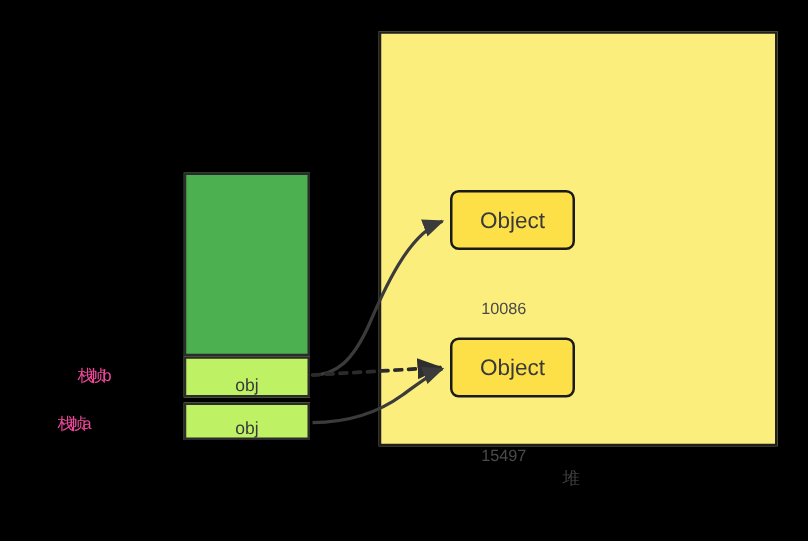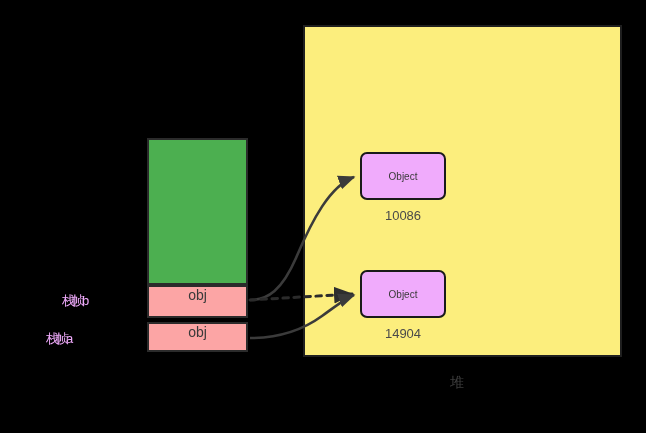--- a/index.html
+++ b/index.html
@@ -35,77 +35,78 @@
     top: 374px;
     font-size: 14px;
     color: #3d3d3d;
     letter-spacing: 0px;
     white-space: nowrap;
   }
 
   
   .obj-box {
     position: absolute;
-    width: 86px;
+    width: 100px;
     height: 48px;
-    background: #f0abfc;
+    background: #fde047;
     border: 2.5px solid #1a1a1a;
     border-radius: 7px;
     box-sizing: border-box;
     display: flex;
     align-items: center;
     justify-content: center;
-    font-size: 10px;
+    font-size: 18px;
     color: #3a3a3a;
   }
   #obj-box-1 { left: 360px; top: 152px; }
   #obj-box-2 { left: 360px; top: 270px; }
 
   .obj-addr {
     position: absolute;
     width: 86px;
     text-align: center;
     font-size: 13px;
     color: #4a4a4a;
+    margin-top: 31px;
   }
   #obj-addr-1 { left: 360px; top: 208px; }
   #obj-addr-2 { left: 360px; top: 326px; }
 
   
   .stack-green {
     position: absolute;
     left: 147px;
     top: 138px;
     width: 101px;
     height: 147px;
     background: #4caf50;
     border: 2.5px solid #2b2b2b;
     box-sizing: border-box;
   }
   .stack-frame {
     position: absolute;
     left: 147px;
     width: 101px;
-    background: #fca5a5;
+    background: #bef264;
     border: 2.5px solid #2b2b2b;
     box-sizing: border-box;
     display: flex;
-    align-items: flex-start;
+    align-items: flex-end;
     justify-content: center;
     font-size: 14px;
     color: #3a3a3a;
   }
   #stack-frame-b { top: 285px; height: 33px; }
   #stack-frame-a { top: 322px; height: 30px; }
 
   
   .frame-label {
     position: absolute;
     font-size: 13px;
-    color: #f0abfc;
+    color: #ec4899;
     white-space: nowrap;
     letter-spacing: -3px;
   }
   #frame-label-b { left: 62px; top: 292px; }
   #frame-label-a { left: 46px; top: 330px; }
 
   
   #arrow-layer {
     position: absolute;
     left: 0;
@@ -133,21 +134,21 @@
   <div class="heap-region"></div>
 
   <div class="obj-box" id="obj-box-1">
     <span>Object</span>
   </div>
   <div class="obj-addr" id="obj-addr-1">10086</div>
 
   <div class="obj-box" id="obj-box-2">
     <span>Object</span>
   </div>
-  <div class="obj-addr" id="obj-addr-2">14904</div>
+  <div class="obj-addr" id="obj-addr-2">15497</div>
 
   <div class="heap-label">堆</div>
 
   <div class="stack-green"></div>
 
   <div class="stack-frame" id="stack-frame-b">
     <span>obj</span>
   </div>
   <div class="stack-frame" id="stack-frame-a">
     <span>obj</span>

